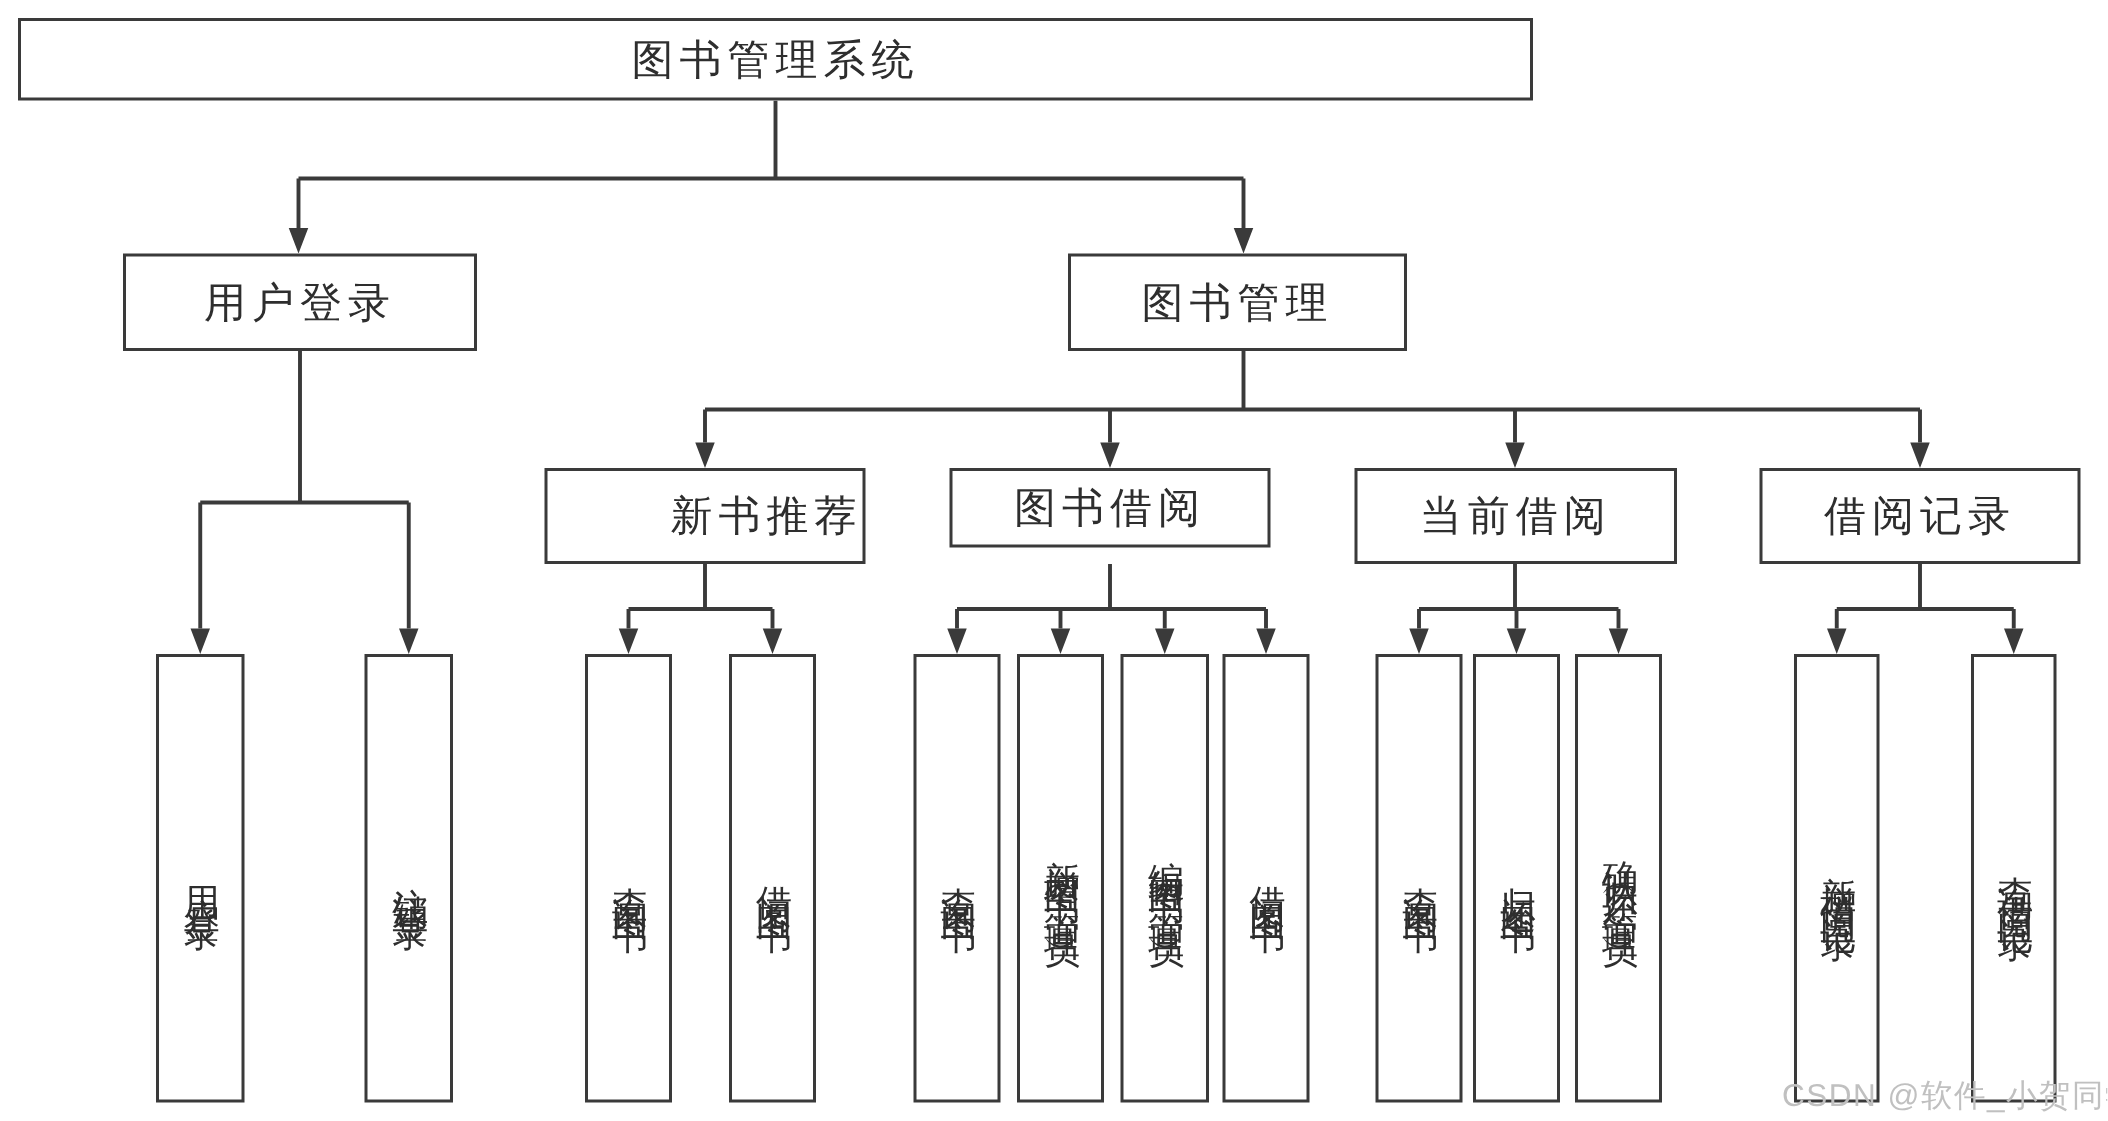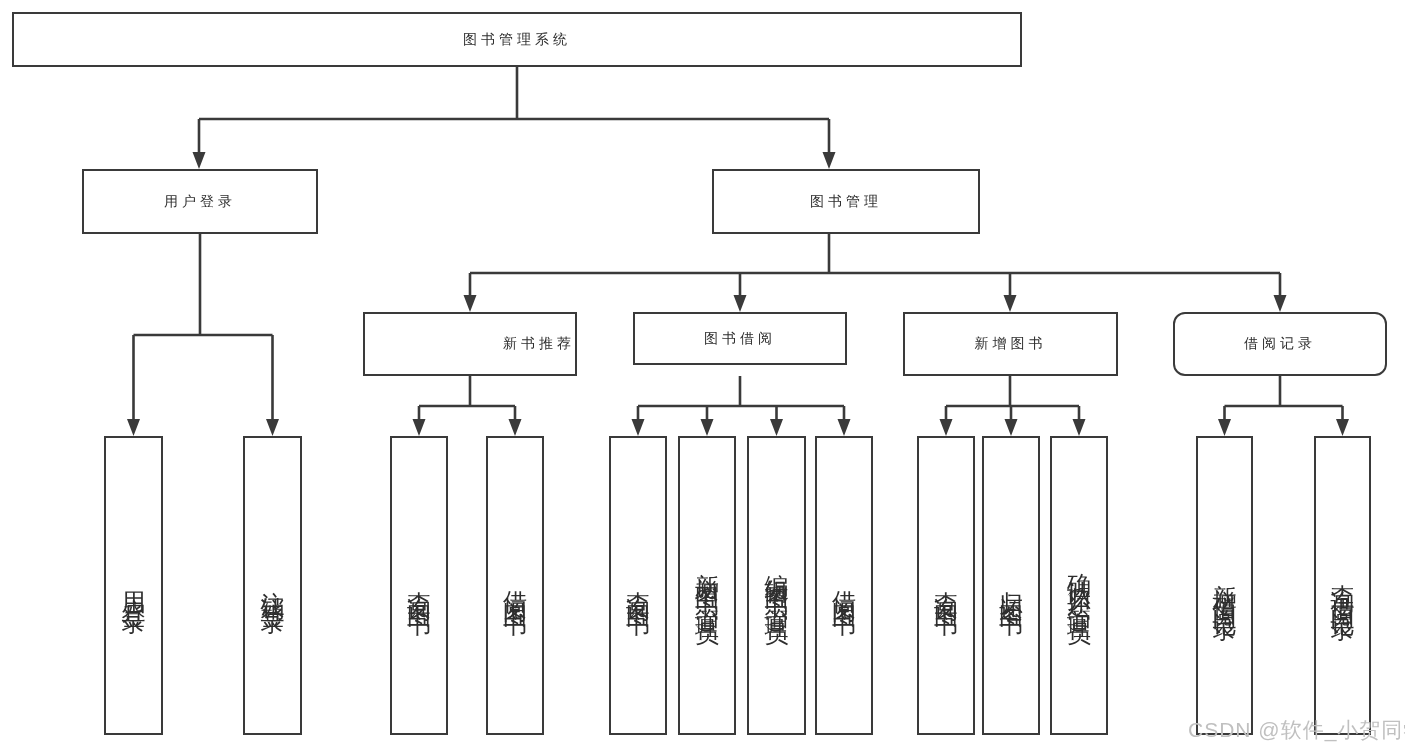--- a/index.html
+++ b/index.html
@@ -7,35 +7,35 @@
     position:relative;width:1405px;height:747px;background:#ffffff;overflow:hidden;
     font-family:"Liberation Sans","DejaVu Sans",sans-serif;
   }
   .wires{position:absolute;left:0;top:0;width:1405px;height:747px;}
   .wires .ln{fill:none;stroke:#3a3a3a;stroke-width:2.6;}
   .wires .ar{fill:#3a3a3a;stroke:none;}
   .node{
     position:absolute;box-sizing:border-box;background:#ffffff;border:2.5px solid #3a3a3a;
     display:flex;align-items:center;justify-content:center;color:#2e2e2e;
   }
-  .hbox span{font-size:14px;letter-spacing:4px;white-space:nowrap;}
+  .hbox span{font-size:28px;letter-spacing:4px;white-space:nowrap;}
   .vbox span{
     writing-mode:vertical-rl;text-orientation:mixed;
     font-size:24px;letter-spacing:7px;line-height:1;white-space:nowrap;
   }
   
   #n-root{left:12px;top:12px;width:1010px;height:55px;}
   
   #n-login{left:82px;top:169px;width:236px;height:65px;}
-  #n-mgmt{left:712px;top:169px;width:268px;height:65px;}
+  #n-mgmt{left:712px;top:169px;width:226px;height:65px;}
   
   #n-newbooks{left:363px;top:312px;width:214px;height:64px;justify-content:flex-end;}
   #n-borrow{left:633px;top:312px;width:214px;height:53px;}
   #n-current{left:903px;top:312px;width:215px;height:64px;}
-  #n-records{left:1173px;top:312px;width:214px;height:64px;border-radius:12px;}
+  #n-records{left:1173px;top:312px;width:214px;height:64px;}
   
   .vbox{top:436px;height:299px;width:58px;}
   #l-1a{left:104px;width:59px;}
   #l-1b{left:243px;width:59px;}
   #l-2a{left:390px;}
   #l-2b{left:486px;}
   #l-3a{left:609px;}
   #l-3b{left:678px;}
   #l-3c{left:747px;width:59px;}
   #l-3d{left:815px;}
@@ -96,21 +96,21 @@
     <span>图书管理</span>
   </div>
 
   <div class="node hbox" id="n-newbooks">
     <span>新书推荐</span>
   </div>
   <div class="node hbox" id="n-borrow">
     <span>图书借阅</span>
   </div>
   <div class="node hbox" id="n-current">
-    <span>新增图书</span>
+    <span>当前借阅</span>
   </div>
   <div class="node hbox" id="n-records">
     <span>借阅记录</span>
   </div>
 
   <div class="node vbox" id="l-1a">
     <span>用户登录</span>
   </div>
   <div class="node vbox" id="l-1b">
     <span>注销登录</span>

